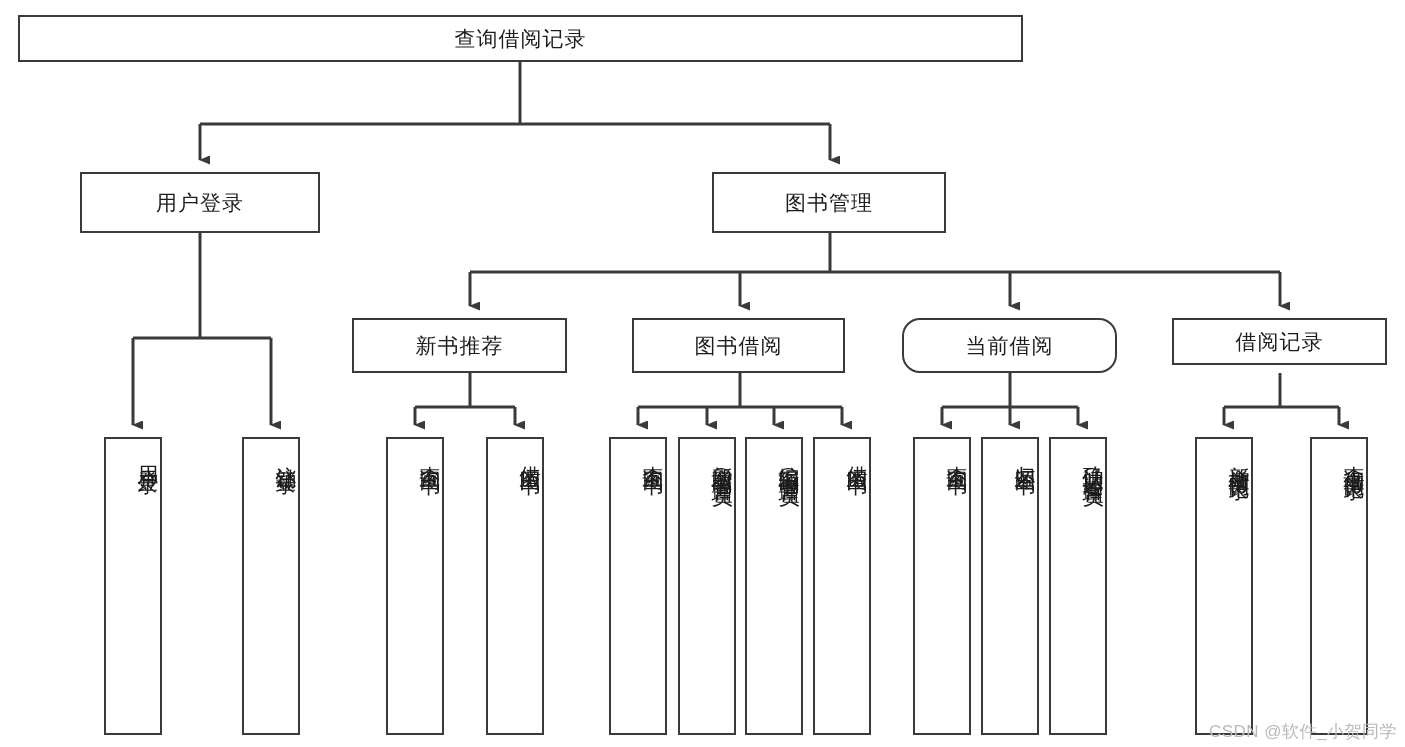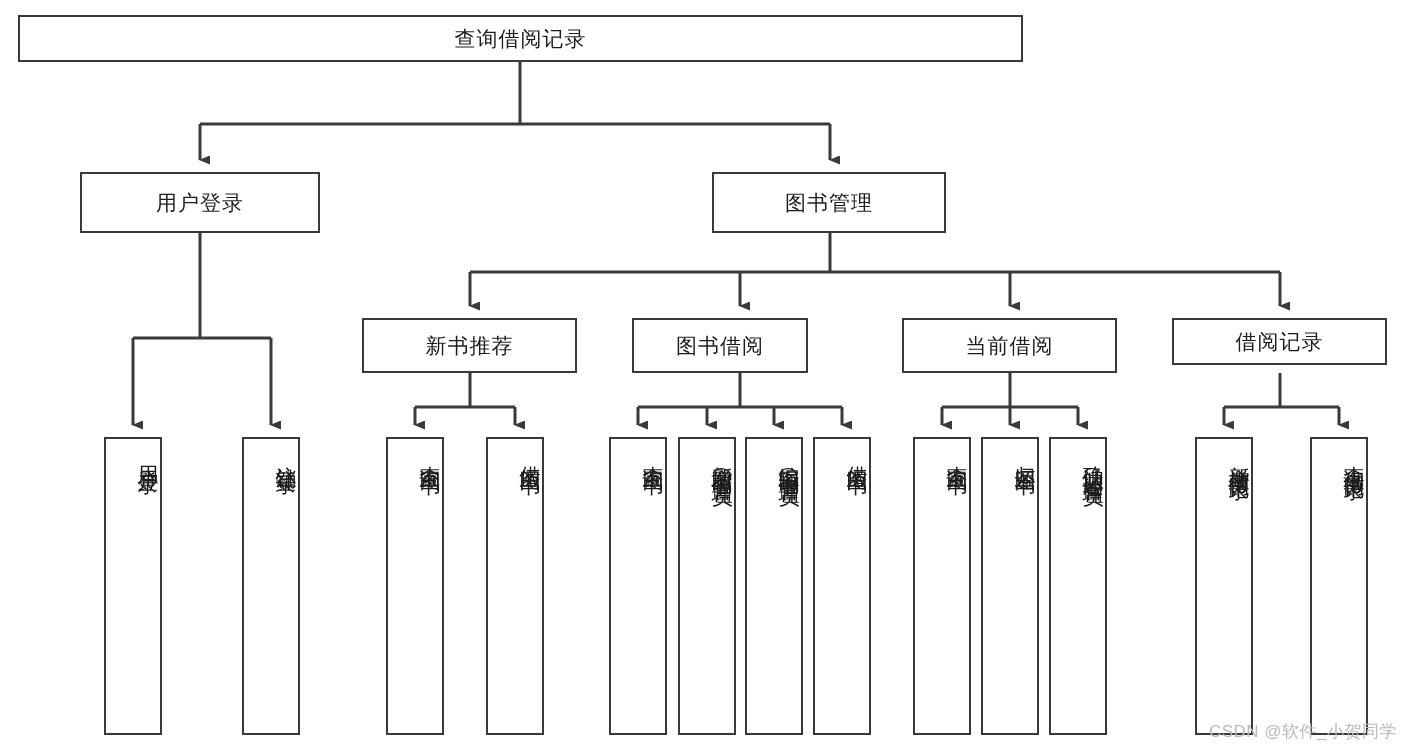--- a/index.html
+++ b/index.html
@@ -81,27 +81,27 @@
     <span>查询借阅记录</span>
   </div>
 
   <div class="node h" style="left:80px;top:172px;width:240px;height:61px;">
     <span>用户登录</span>
   </div>
   <div class="node h" style="left:712px;top:172px;width:234px;height:61px;">
     <span>图书管理</span>
   </div>
 
-  <div class="node h" style="left:362px;top:318px;width:215px;height:55px;">
+  <div class="node h" style="left:352px;top:318px;width:215px;height:55px;">
     <span>新书推荐</span>
   </div>
-  <div class="node h" style="left:632px;top:318px;width:176px;height:55px;">
+  <div class="node h" style="left:632px;top:318px;width:213px;height:55px;">
     <span>图书借阅</span>
   </div>
-  <div class="node h" style="left:902px;top:318px;width:215px;height:55px;">
+  <div class="node h" style="left:902px;top:318px;width:215px;height:55px;border-radius:18px;">
     <span>当前借阅</span>
   </div>
   <div class="node h" style="left:1172px;top:318px;width:215px;height:47px;">
     <span>借阅记录</span>
   </div>
 
   <div class="node v" style="left:104px;top:437px;width:58px;height:298px;">
     <span class="vtxt">用户登录</span>
   </div>
   <div class="node v" style="left:242px;top:437px;width:58px;height:298px;">

